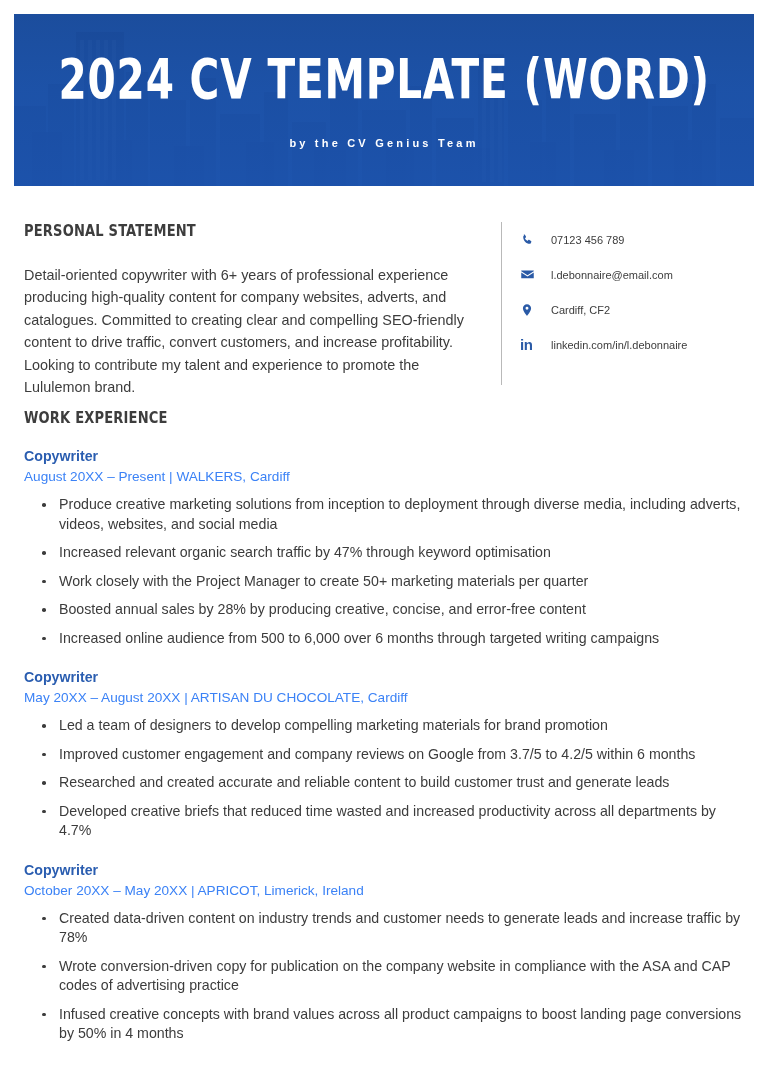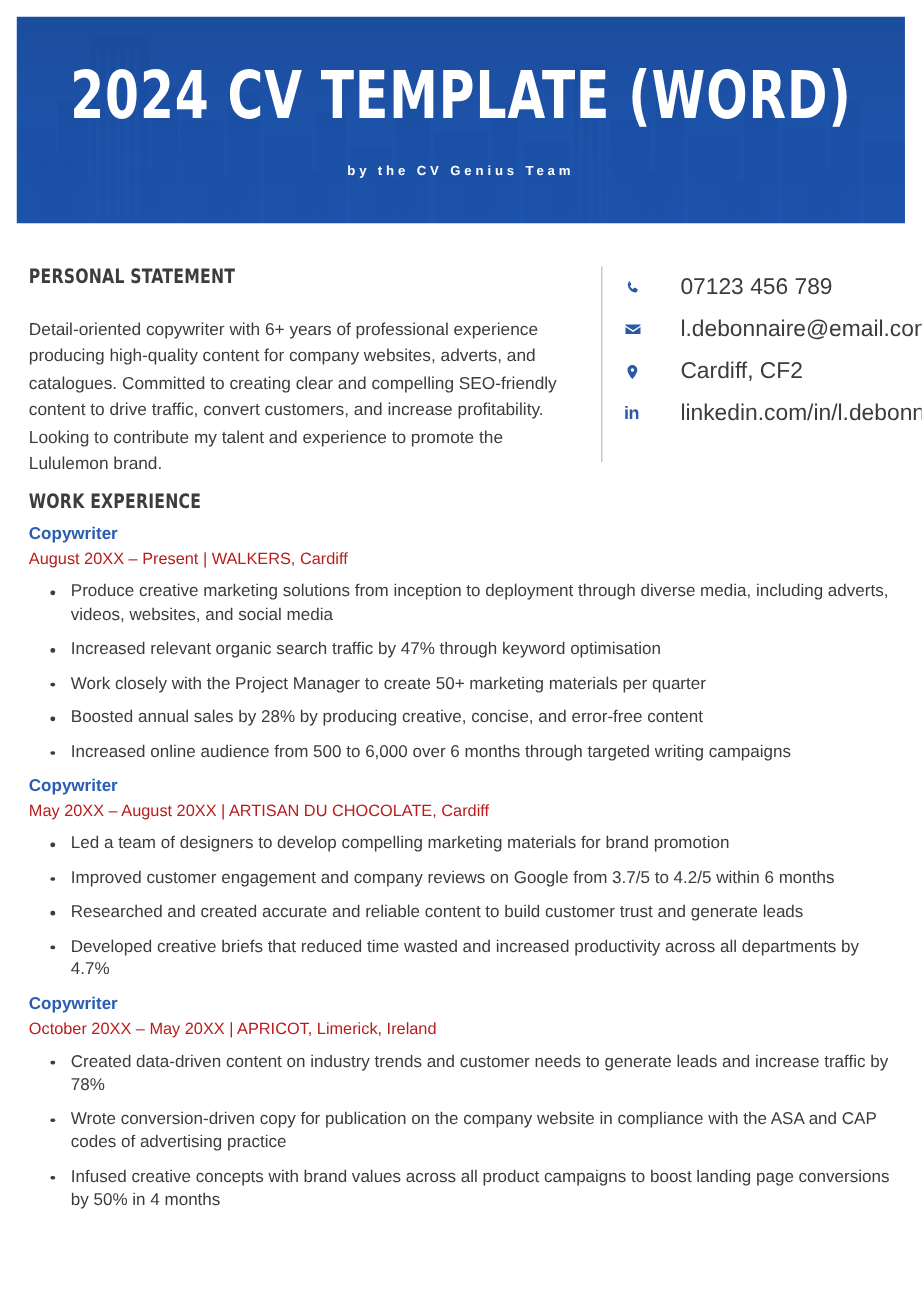--- a/index.html
+++ b/index.html
@@ -118,54 +118,54 @@
   .contact-icon {
     width: 22px;
     min-width: 22px;
     display: flex;
     align-items: center;
     justify-content: flex-start;
     color: #2a5aa6;
   }
   .contact-icon svg { display: block; }
   .contact-text {
-    font-size: 19px;
+    font-size: 11px;
     color: #3c3c3c;
-    margin-left: 25px;
+    margin-left: 9px;
     white-space: nowrap;
   }
   .li-glyph {
     font-weight: bold;
     font-size: 15px;
     color: #2a5aa6;
     line-height: 1;
     letter-spacing: -0.5px;
     text-align: right;
   }
 
   
   .work-block {
     position: absolute;
     left: 24px;
     top: 408px;
     width: 722px;
   }
   .job {
-    margin-top: 9px;
+    margin-top: 20px;
   }
   .job:first-of-type { margin-top: 28px; }
   .job-title {
     color: #2a5db0;
     font-weight: bold;
     font-size: 14.2px;
     line-height: 18px;
   }
   .job-meta {
     font-size: 13.6px;
-    color: #b91c1c;
+    color: #3b82f6;
     margin-top: 3px;
     line-height: 18px;
   }
   ul.bullets {
     list-style: none;
     margin: 9px 0 0 0;
     padding: 0;
   }
   ul.bullets li {
     position: relative;

